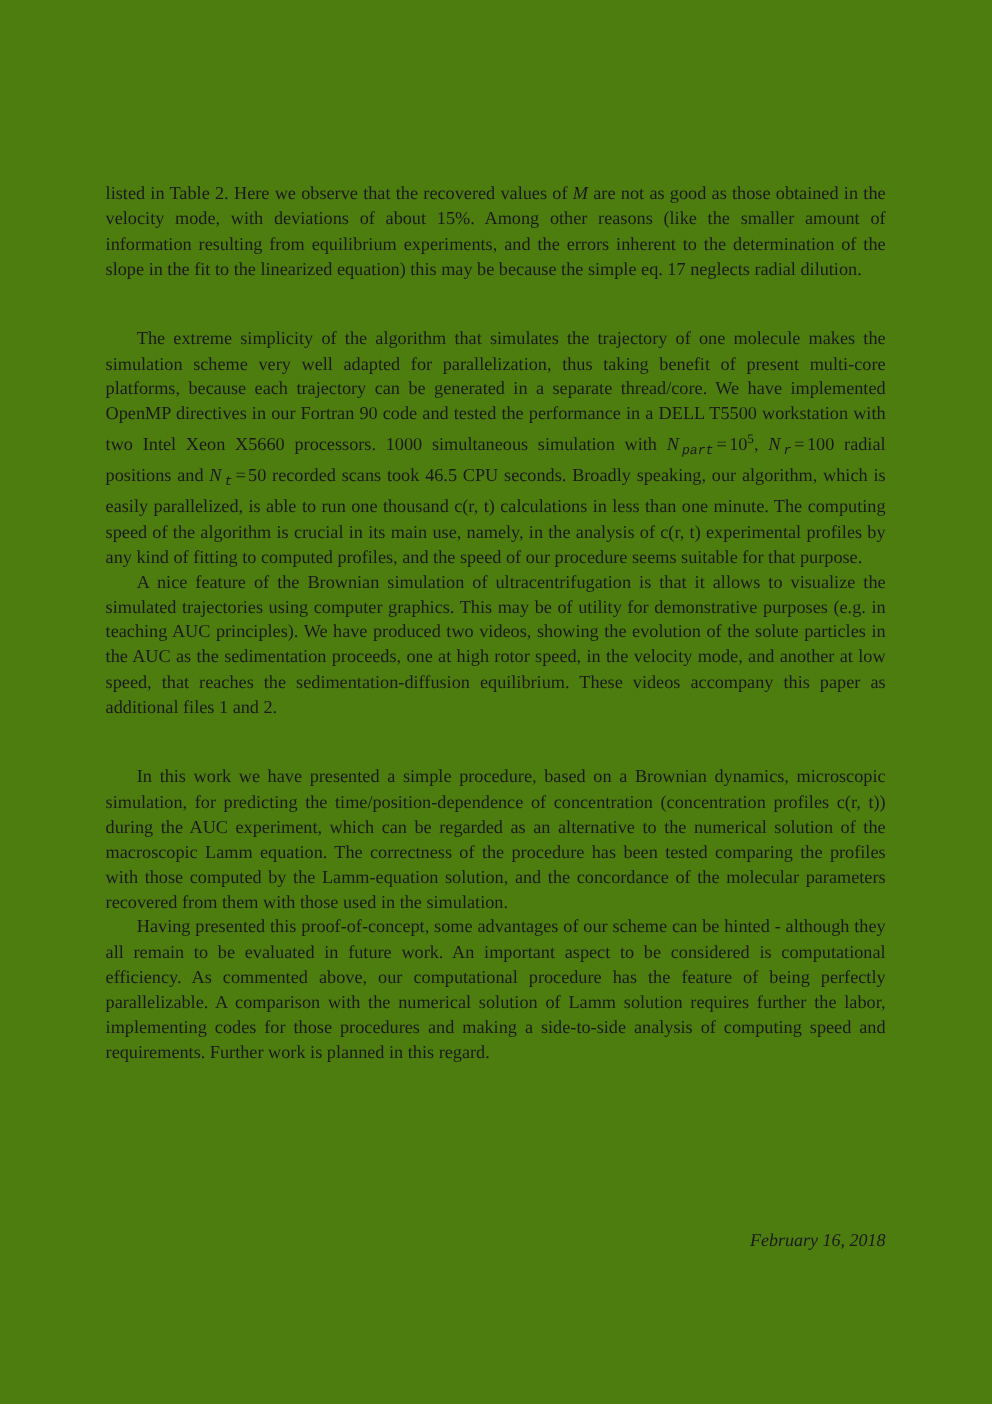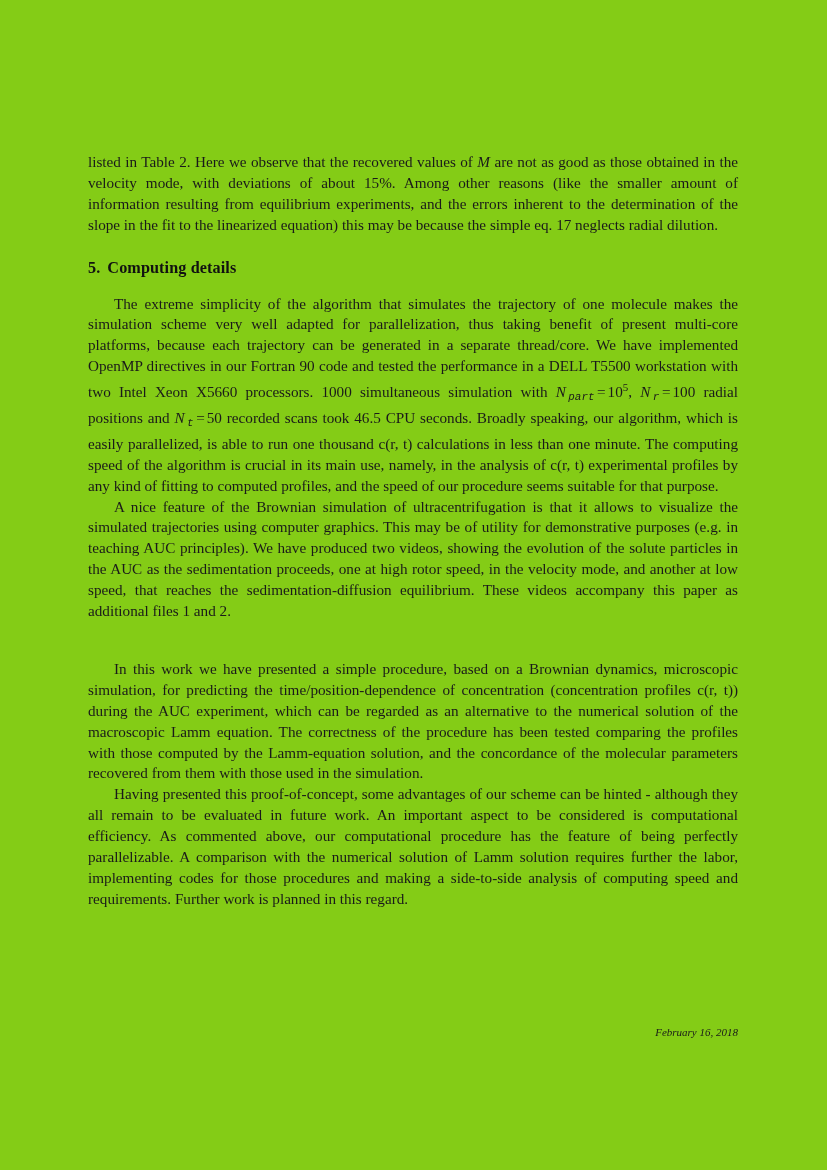--- a/index.html
+++ b/index.html
@@ -4,21 +4,21 @@
 <style>
   html, body {
     margin: 0;
     padding: 0;
     background: #ffffff;
   }
   .page {
     position: relative;
     width: 827px;
     height: 1170px;
-    background: #84cc16;
+    background: #4d7c0f;
     margin: 0 auto;
     overflow: hidden;
   }
   .text-block {
     position: absolute;
     left: 88px;
     top: 152px;
     width: 650px;
     font-family: "Liberation Serif", "DejaVu Serif", serif;
     font-size: 15.2px;
@@ -80,38 +80,37 @@
     font-style: normal;
   }
   .crt {
     white-space: nowrap;
   }
   .date-line {
     position: absolute;
     right: 89px;
     top: 1026px;
     font-family: "Liberation Serif", "DejaVu Serif", serif;
-    font-size: 11px;
+    font-size: 15px;
     font-style: italic;
     color: #1a1a1a;
     white-space: nowrap;
   }
 </style>
 </head>
 <body>
 
 <div class="page">
 
   <div class="text-block">
 
     <p class="para noindent"><span>listed in Table 2. Here we observe that the recovered values of </span><span class="math-var">M</span><span> are not as good as those obtained in the velocity mode, with deviations of about 15%. Among other reasons (like the smaller amount of information resulting from equilibrium experiments, and the errors inherent to the determination of the slope in the fit to the linearized equation) this may be because the simple eq. 17 neglects radial dilution.</span></p>
 
     <div class="gap-before-heading"></div>
 
-    <h2 class="section-heading"><span class="sec-num">5.</span><span>Computing details</span></h2>
 
     <div class="gap-after-heading"></div>
 
     <p class="para"><span>The extreme simplicity of the algorithm that simulates the trajectory of one molecule makes the simulation scheme very well adapted for parallelization, thus taking benefit of present multi-core platforms, because each trajectory can be generated in a separate thread/core. We have implemented OpenMP directives in our Fortran 90 code and tested the performance in a DELL T5500 workstation with two Intel Xeon X5660 processors. 1000 simultaneous simulation with </span><span class="math"><span>N</span><sub>part</sub><span class="op">=</span><span class="num">10</span><sup>5</sup></span><span>, </span><span class="math"><span>N</span><sub>r</sub><span class="op">=</span><span class="num">100</span></span><span> radial positions and </span><span class="math"><span>N</span><sub>t</sub><span class="op">=</span><span class="num">50</span></span><span> recorded scans took 46.5 CPU seconds. Broadly speaking, our algorithm, which is easily parallelized, is able to run one thousand </span><span class="crt">c(r, t)</span><span> calculations in less than one minute. The computing speed of the algorithm is crucial in its main use, namely, in the analysis of </span><span class="crt">c(r, t)</span><span> experimental profiles by any kind of fitting to computed profiles, and the speed of our procedure seems suitable for that purpose.</span></p>
 
     <p class="para">A nice feature of the Brownian simulation of ultracentrifugation is that it allows to visualize the simulated trajectories using computer graphics. This may be of utility for demonstrative purposes (e.g. in teaching AUC principles). We have produced two videos, showing the evolution of the solute particles in the AUC as the sedimentation proceeds, one at high rotor speed, in the velocity mode, and another at low speed, that reaches the sedimentation-diffusion equilibrium. These videos accompany this paper as additional files 1 and 2.</p>
 
     <div class="gap-before-heading"></div>
 
 

